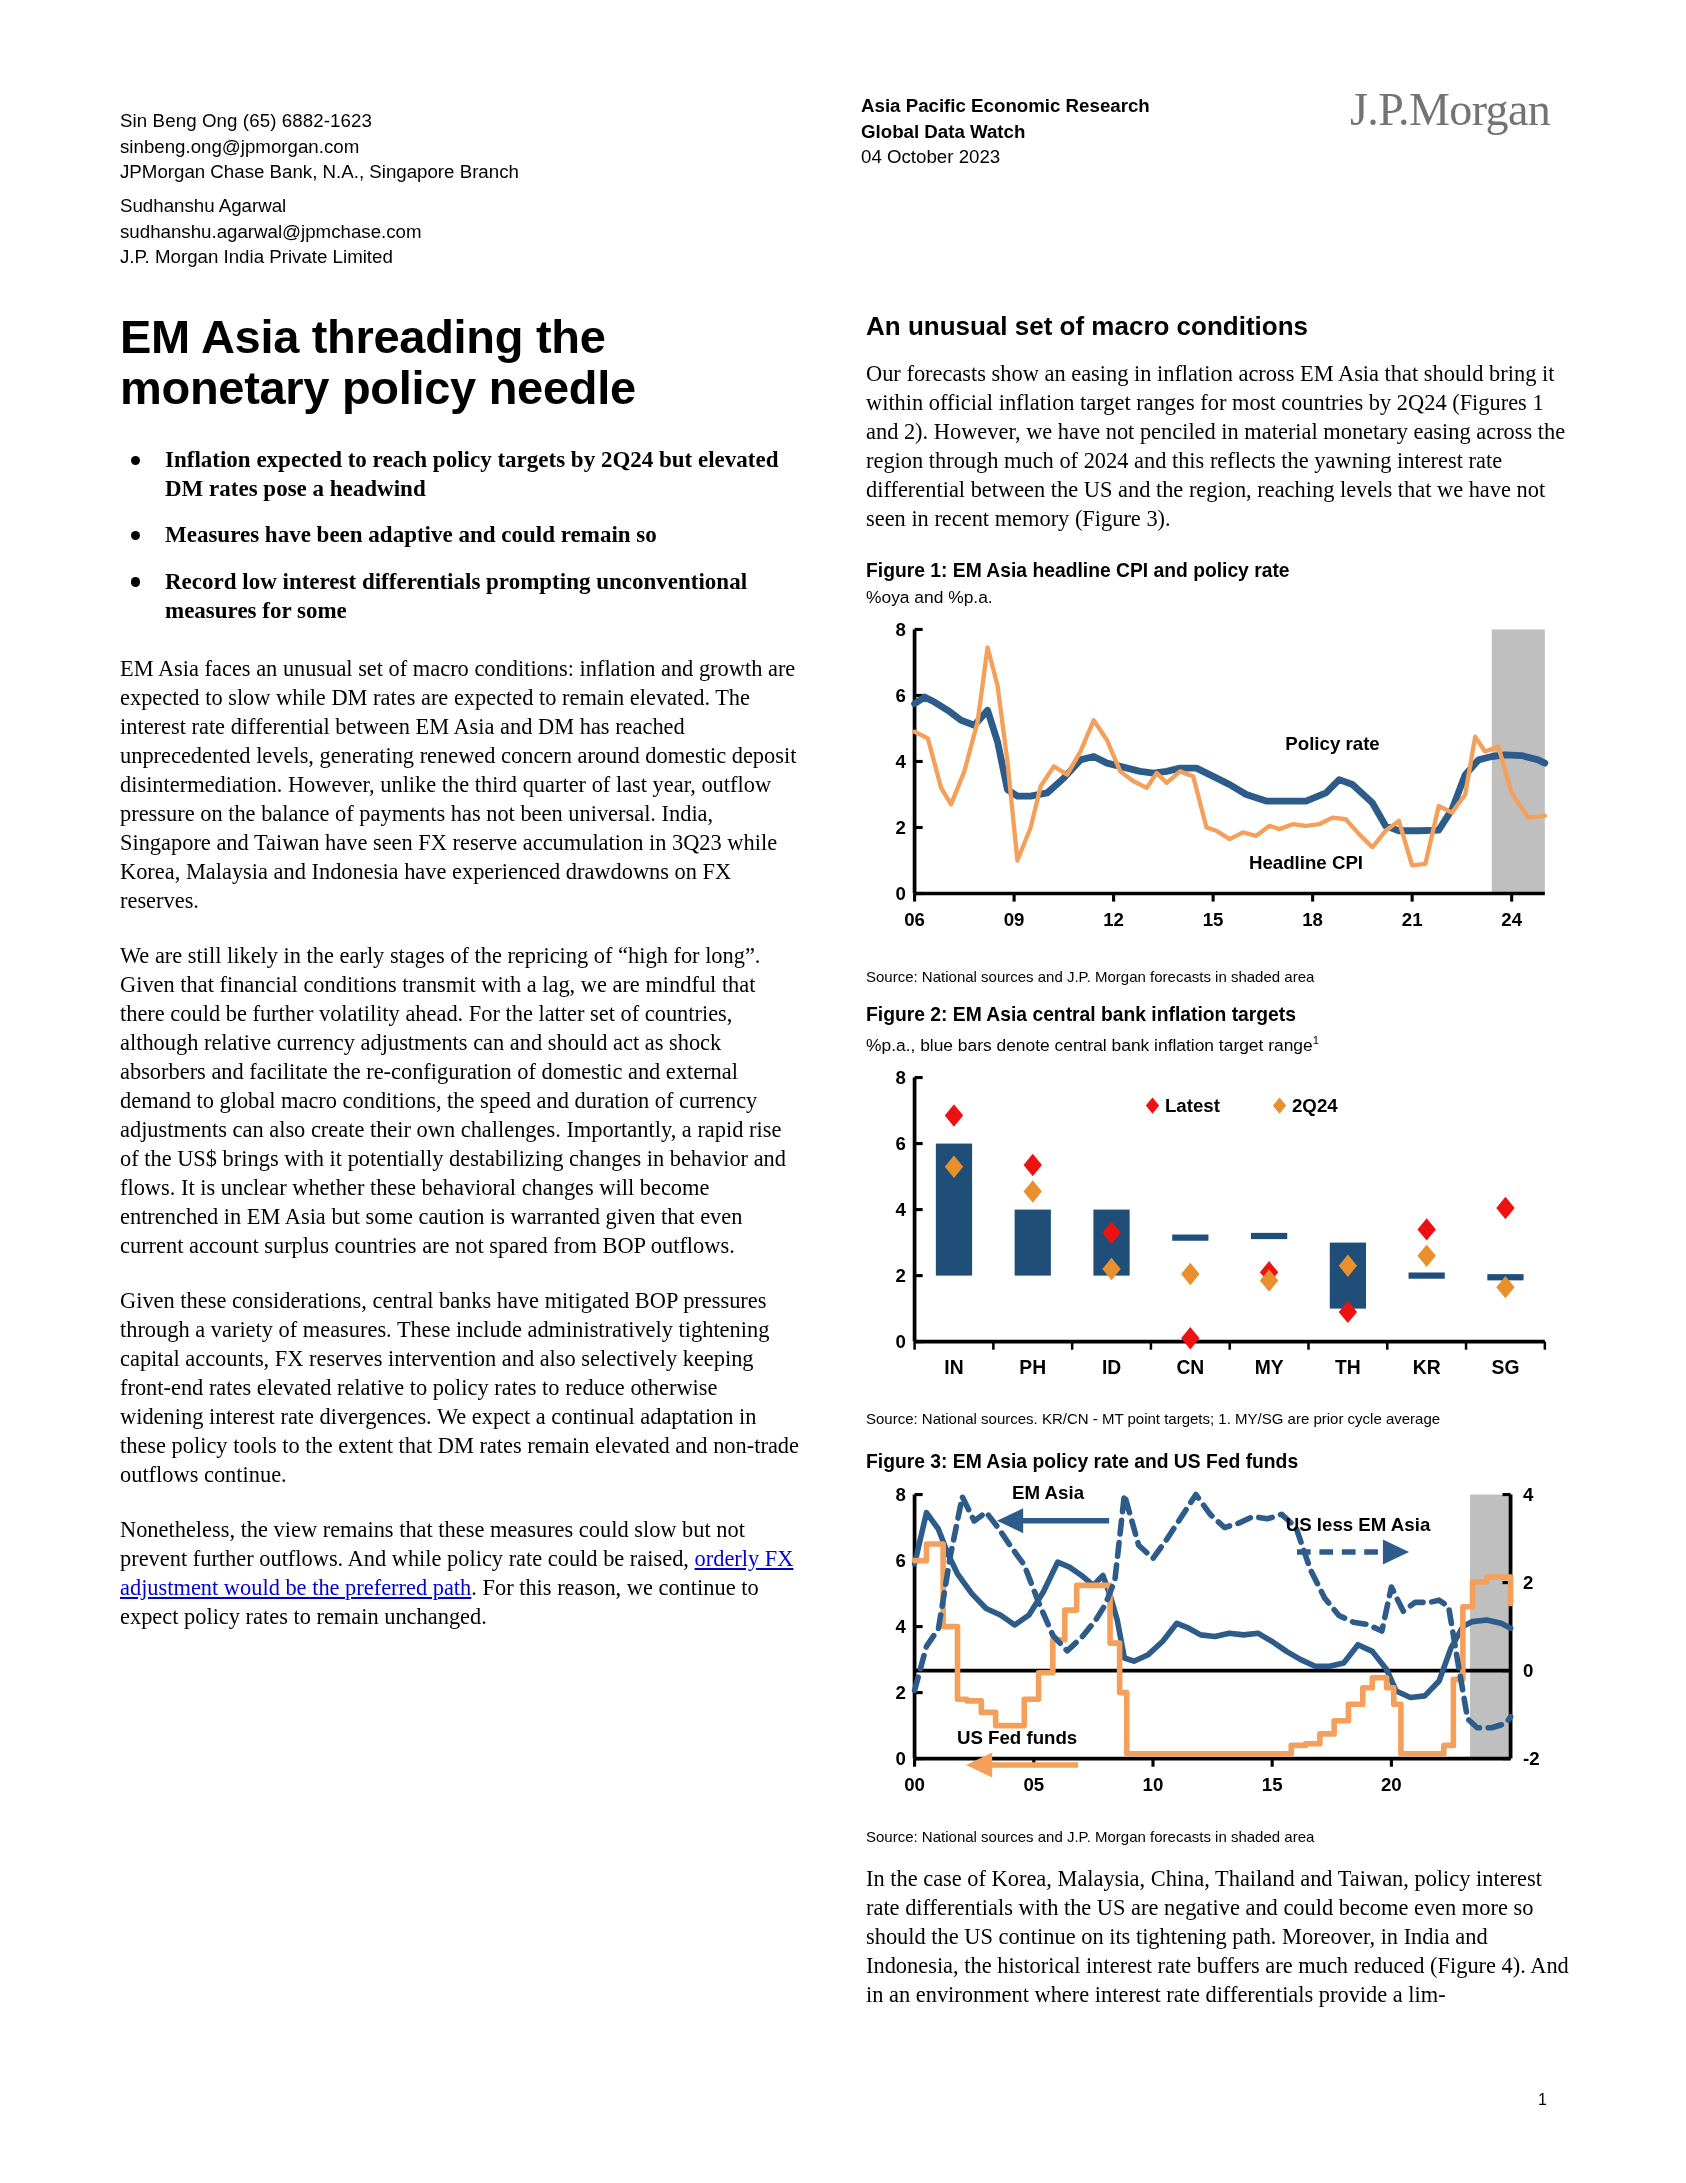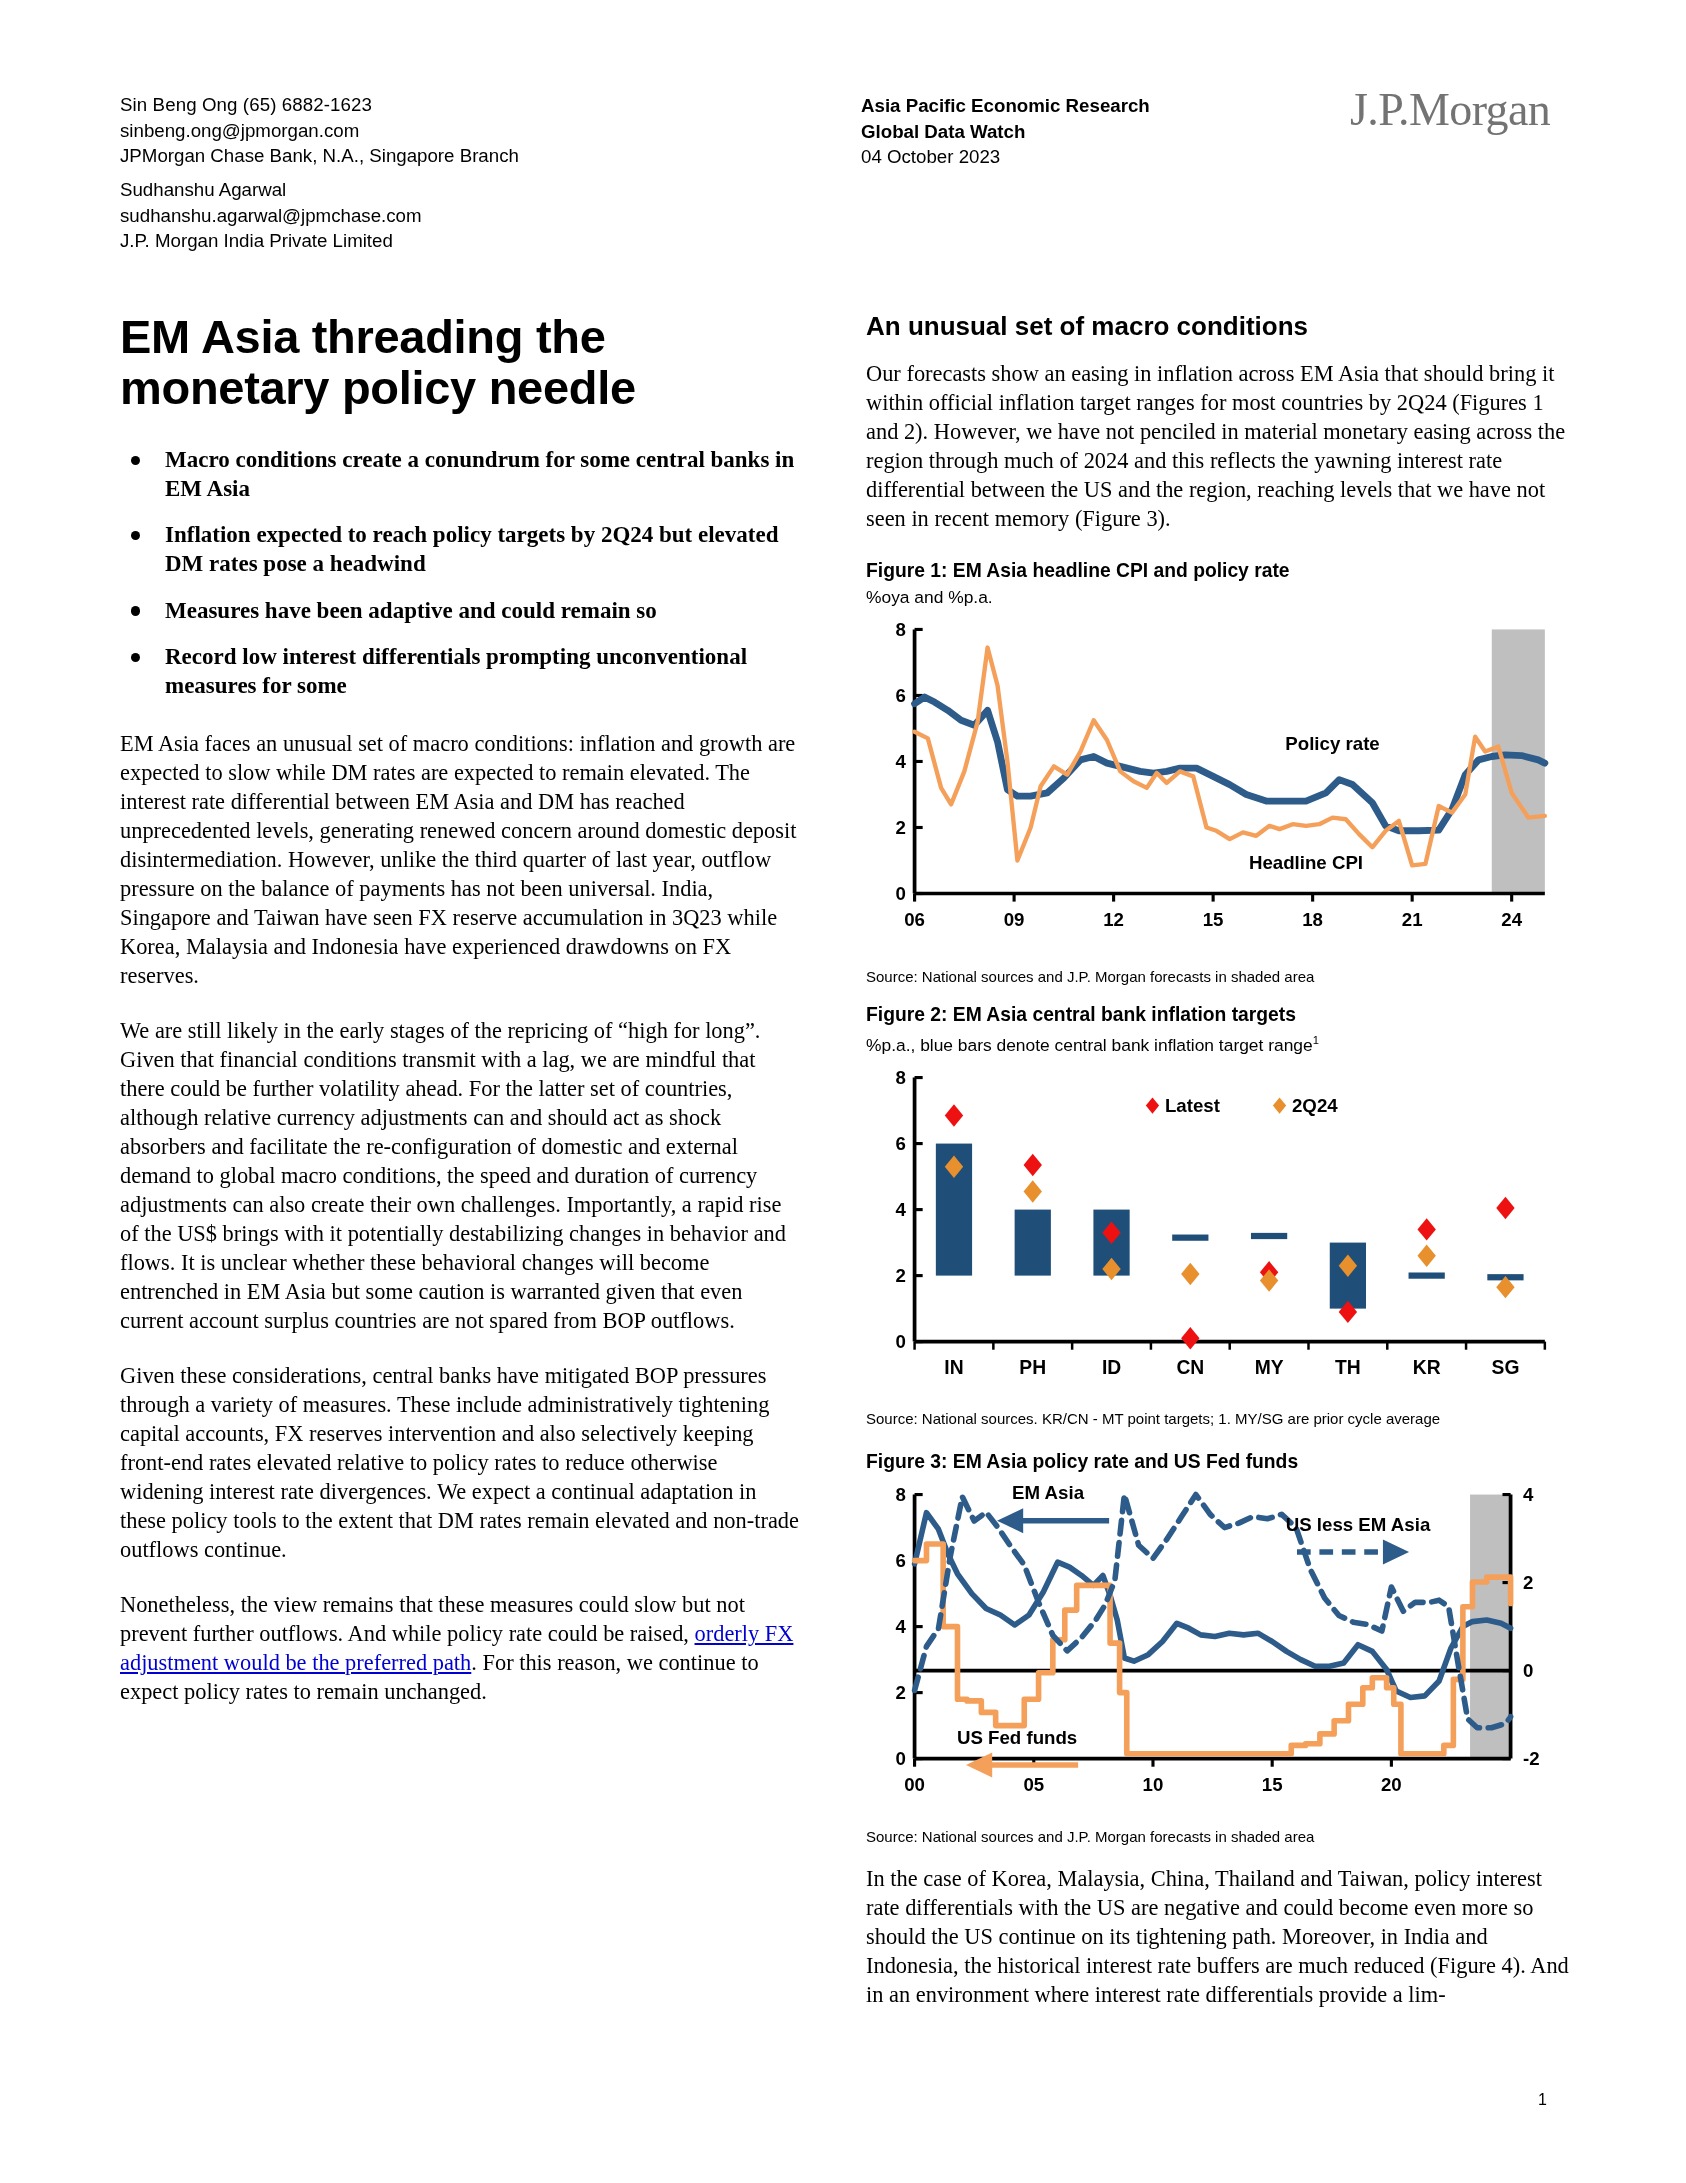--- a/index.html
+++ b/index.html
@@ -1,21 +1,21 @@
 <!DOCTYPE html>
 <html style="font-size:10px"><head>
 <meta charset="utf-8">
 <style>
   html,body{margin:0;padding:0;background:#ffffff;}
   body{width:1687px;height:2183px;position:relative;font-family:"Liberation Serif",serif;color:#000;}
   .page{position:absolute;left:0;top:0;width:1687px;height:2183px;background:#fff;}
 
   
   .hdr{position:absolute;left:120px;top:92px;width:1451px;height:156px;}
-  .hdr-left{position:absolute;left:0;top:0;width:536px;font-family:"Liberation Sans",sans-serif;font-size:18.7px;line-height:25.5px;}
+  .hdr-left{position:absolute;left:0;top:16px;width:536px;font-family:"Liberation Sans",sans-serif;font-size:18.7px;line-height:25.5px;}
   .hdr-left .nm{letter-spacing:0.1px;}
   .hdr-left .gap{height:8.7px;}
   .hdr-mid{position:absolute;left:741px;top:1.2px;width:436px;font-family:"Liberation Sans",sans-serif;font-size:18.7px;line-height:25.5px;}
   .hdr-mid .b{font-weight:bold;}
   .hdr-logo{position:absolute;left:1230px;top:-8.7px;font-family:"Liberation Serif",serif;font-size:46px;font-weight:normal;color:#737373;letter-spacing:-0.6px;white-space:nowrap;}
 
   
   .colL{position:absolute;left:120px;top:311px;width:679px;}
   .colR{position:absolute;left:866px;top:311px;width:705px;}
 
@@ -58,21 +58,20 @@
       <div class="b">Global Data Watch</div>
       <div>04 October 2023</div>
     </div>
     <div class="hdr-logo">J.P.Morgan</div>
   </div>
 
   <div class="colL">
     <h1 class="title">EM Asia threading the monetary policy needle</h1>
 
     <ul class="bullets">
-      <li>Macro conditions create a conundrum for some central banks in EM Asia</li>
       <li>Inflation expected to reach policy targets by 2Q24 but elevated DM rates pose a headwind</li>
       <li>Measures have been adaptive and could remain so</li>
       <li>Record low interest differentials prompting unconventional measures for some</li>
     </ul>
 
     <p class="body">EM Asia faces an unusual set of macro conditions: inflation and growth are expected to slow while DM rates are expected to remain elevated. The interest rate differential between EM Asia and DM has reached unprecedented levels, generating renewed concern around domestic deposit disintermediation. However, unlike the third quarter of last year, outflow pressure on the balance of payments has not been universal. India, Singapore and Taiwan have seen FX reserve accumulation in 3Q23 while Korea, Malaysia and Indonesia have experienced drawdowns on FX reserves.</p>
     <p class="body">We are still likely in the early stages of the repricing of “high for long”. Given that financial conditions transmit with a lag, we are mindful that there could be further volatility ahead. For the latter set of countries, although relative currency adjustments can and should act as shock absorbers and facilitate the re-configuration of domestic and external demand to global macro conditions, the speed and duration of currency adjustments can also create their own challenges. Importantly, a rapid rise of the US$ brings with it potentially destabilizing changes in behavior and flows. It is unclear whether these behavioral changes will become entrenched in EM Asia but some caution is warranted given that even current account surplus countries are not spared from BOP outflows.</p>
     <p class="body">Given these considerations, central banks have mitigated BOP pressures through a variety of measures. These include administratively tightening capital accounts, FX reserves intervention and also selectively keeping front-end rates elevated relative to policy rates to reduce otherwise widening interest rate divergences. We expect a continual adaptation in these policy tools to the extent that DM rates remain elevated and non-trade outflows continue.</p>
     <p class="body"><span>Nonetheless, the view remains that these measures could slow but not prevent further outflows. And while policy rate could be raised, </span><a href="#">orderly FX adjustment would be the preferred path</a><span>. For this reason, we continue to expect policy rates to remain unchanged.</span></p>
   </div>

